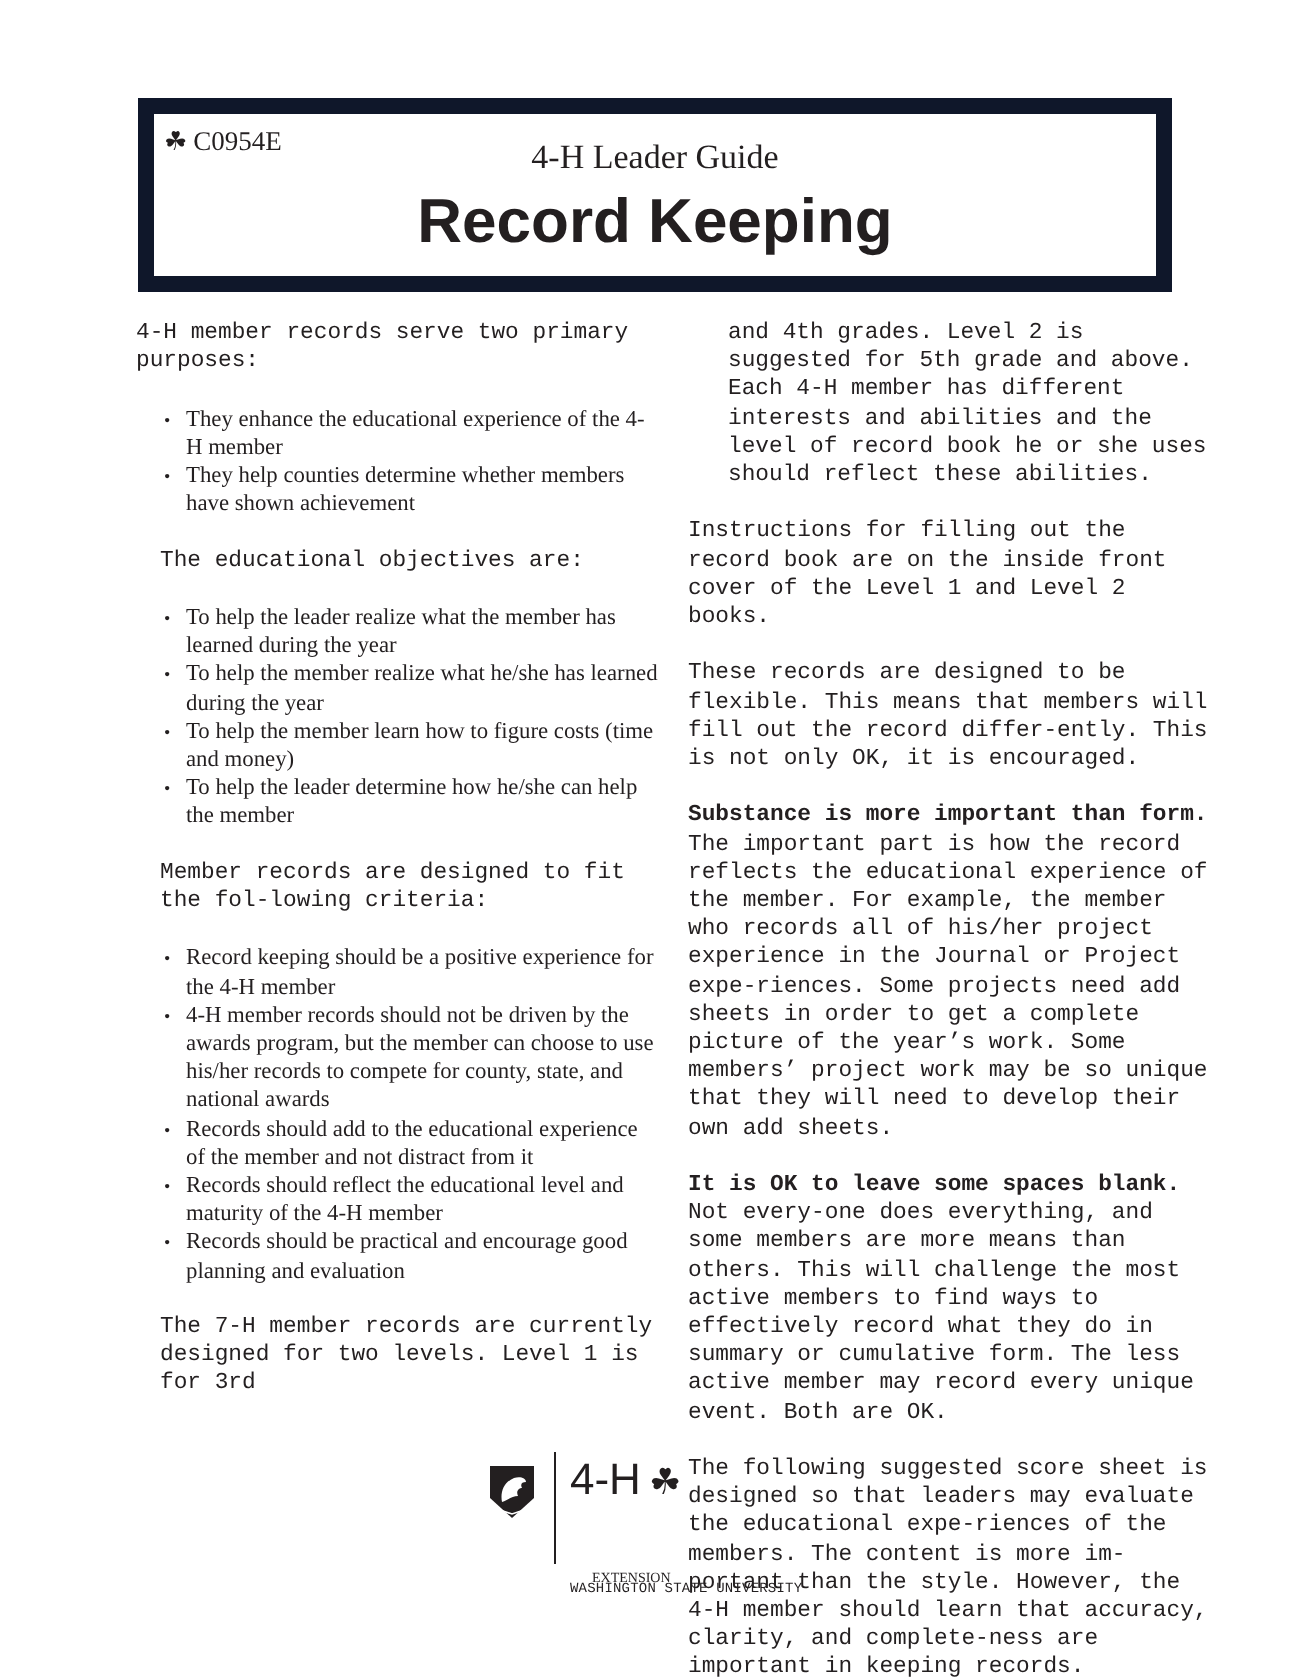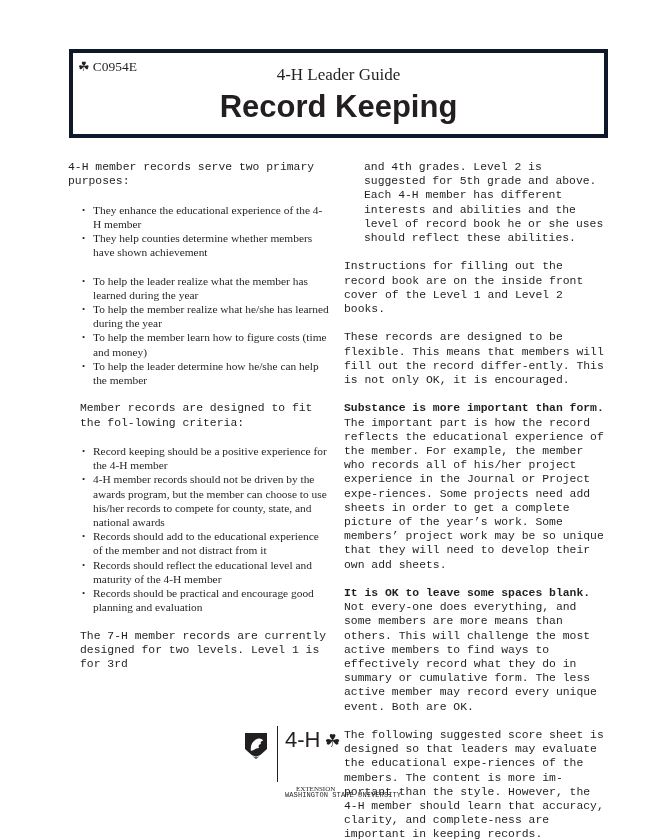--- a/index.html
+++ b/index.html
@@ -1,19 +1,19 @@
 <!DOCTYPE html>
 <html><head>
 <meta charset="utf-8">
 <style>
   html, body { margin: 0; padding: 0; background: #ffffff; }
   body { width: 649px; height: 840px; position: relative; overflow: hidden;
          font-family: "Liberation Serif", "DejaVu Serif", serif; color: #231f20; }
   .header-box { position: absolute; left: 69px; top: 49px; width: 501px; height: 81px;
-                border: 4px solid #0f172a; padding-left: 30px; }
+                border: 8px solid #0f172a; }
   .code { position: absolute; left: 5px; top: 6px; font-size: 13.5px; line-height: 15px;
           font-family: "Liberation Serif", serif; }
   .clover-sm { display: inline-block; font-size: 13px; margin-right: 3px; }
   .series { position: absolute; left: 0; right: 0; top: 12px; text-align: center;
             font-family: Liberation Serif, serif; font-size: 17px; line-height: 20px; }
   .title { position: absolute; left: 0; right: 0; top: 36px; text-align: center;
            font-family: "Liberation Sans", sans-serif; font-weight: bold; font-size: 31px; line-height: 36px; }
   .col { position: absolute; top: 160px; font-size: 11.4px; line-height: 14.2px; }
   .col-left { left: 68px; width: 262px; }
   .col-right { left: 344px; width: 260px; }
@@ -46,20 +46,21 @@
   <div class="series">4-H Leader Guide</div>
   <div class="title">Record Keeping</div>
 </div>
 
 <div class="col col-left">
   <p>4-H member records serve two primary purposes:</p>
   <ul>
     <li>They  enhance the educational experience of the 4-H member</li>
     <li>They help counties determine whether members have shown achievement</li>
   </ul>
+  <p class="indent">The educational objectives are:</p>
   <ul>
     <li>To help the leader realize what the member has learned during the year</li>
     <li>To help the member realize what he/she has learned during the year</li>
     <li>To help the member learn how to figure costs (time and money)</li>
     <li>To help the leader determine how he/she can help the member</li>
   </ul>
   <p class="indent">Member records are designed to fit the fol-lowing criteria:</p>
   <ul>
     <li>Record keeping should be a positive experience for the 4-H member</li>
     <li>4-H member records should not be driven by the awards program, but the member can choose to use his/her records to compete for county, state, and national awards</li>

